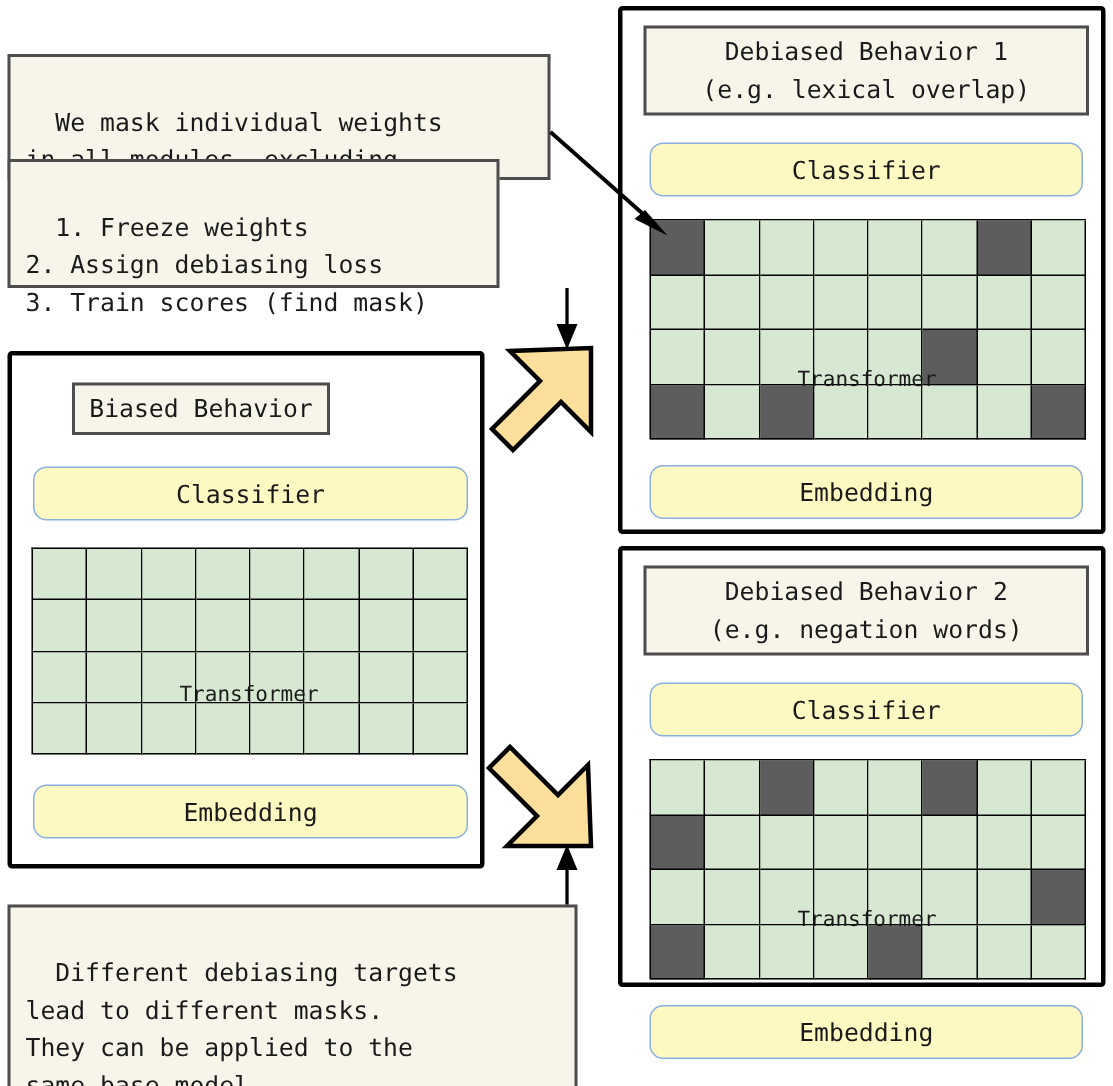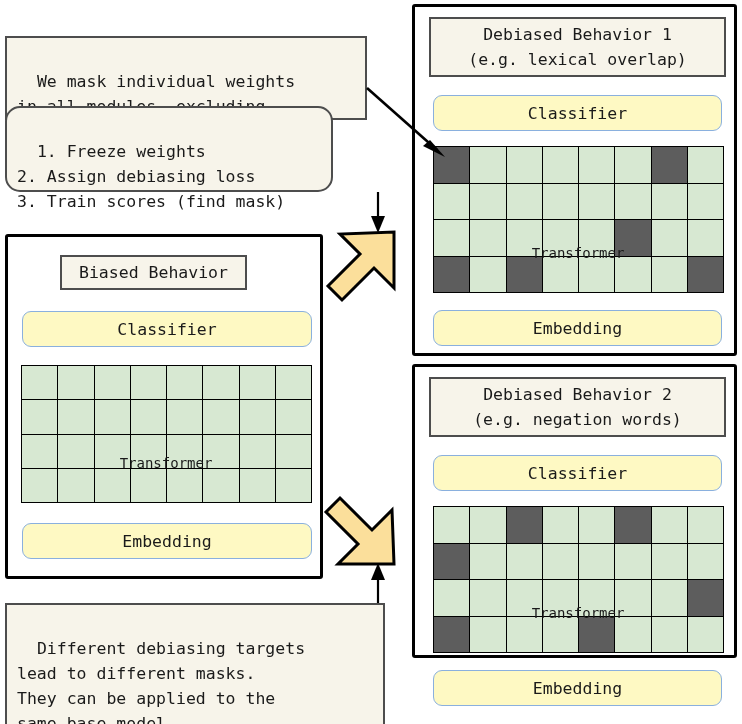--- a/index.html
+++ b/index.html
@@ -99,29 +99,29 @@
 </style>
 </head>
 <body>
 
 <div class="note abs" style="left:5px; top:4px; width:362px; height:84px;margin-top:32px;">
   <span>We mask individual weights
 in all modules, excluding
 embedding and classifier.</span>
 </div>
 
-<div class="note abs" style="left:5px; top:106px; width:328px; height:86px;border-radius:15px;">
+<div class="note abs" style="left:5px; top:106px; width:328px; height:86px;">
   <span>1. Freeze weights
 2. Assign debiasing loss
 3. Train scores (find mask)</span>
 </div>
 
 <div class="panel abs" style="left:5px; top:234px; width:318px; height:345px;">
 
-  <div class="title-chip abs" style="left:52px; top:18px; width:187px; height:35px;">
+  <div class="title-chip abs" style="left:40px; top:18px; width:172px; height:35px;">
     <span>Biased Behavior</span>
   </div>
 
   <div class="blue-box abs" style="left:14px; top:74px; width:290px; height:36px;">
     <span>Classifier</span>
   </div>
 
   <div class="grid-wrap" style="left:13px; top:128px; width:290px; height:137px;">
     <div class="grid" id="grid-base" style="width:290px; height:137px;">
         <div class="cell"></div>

